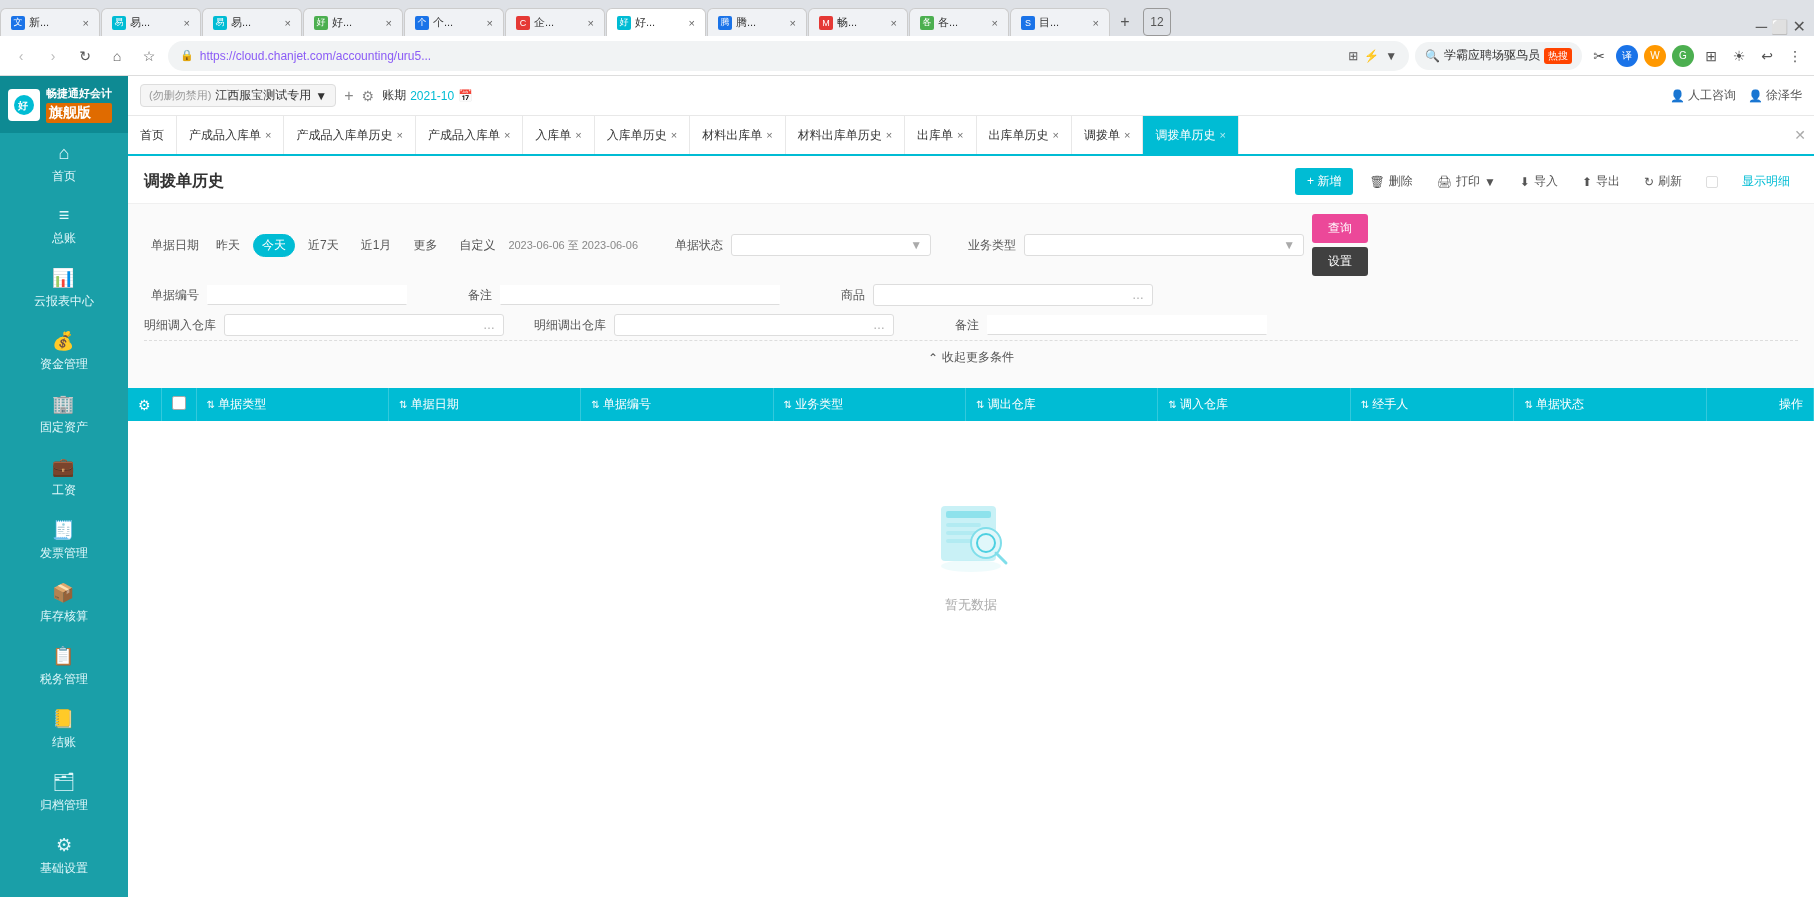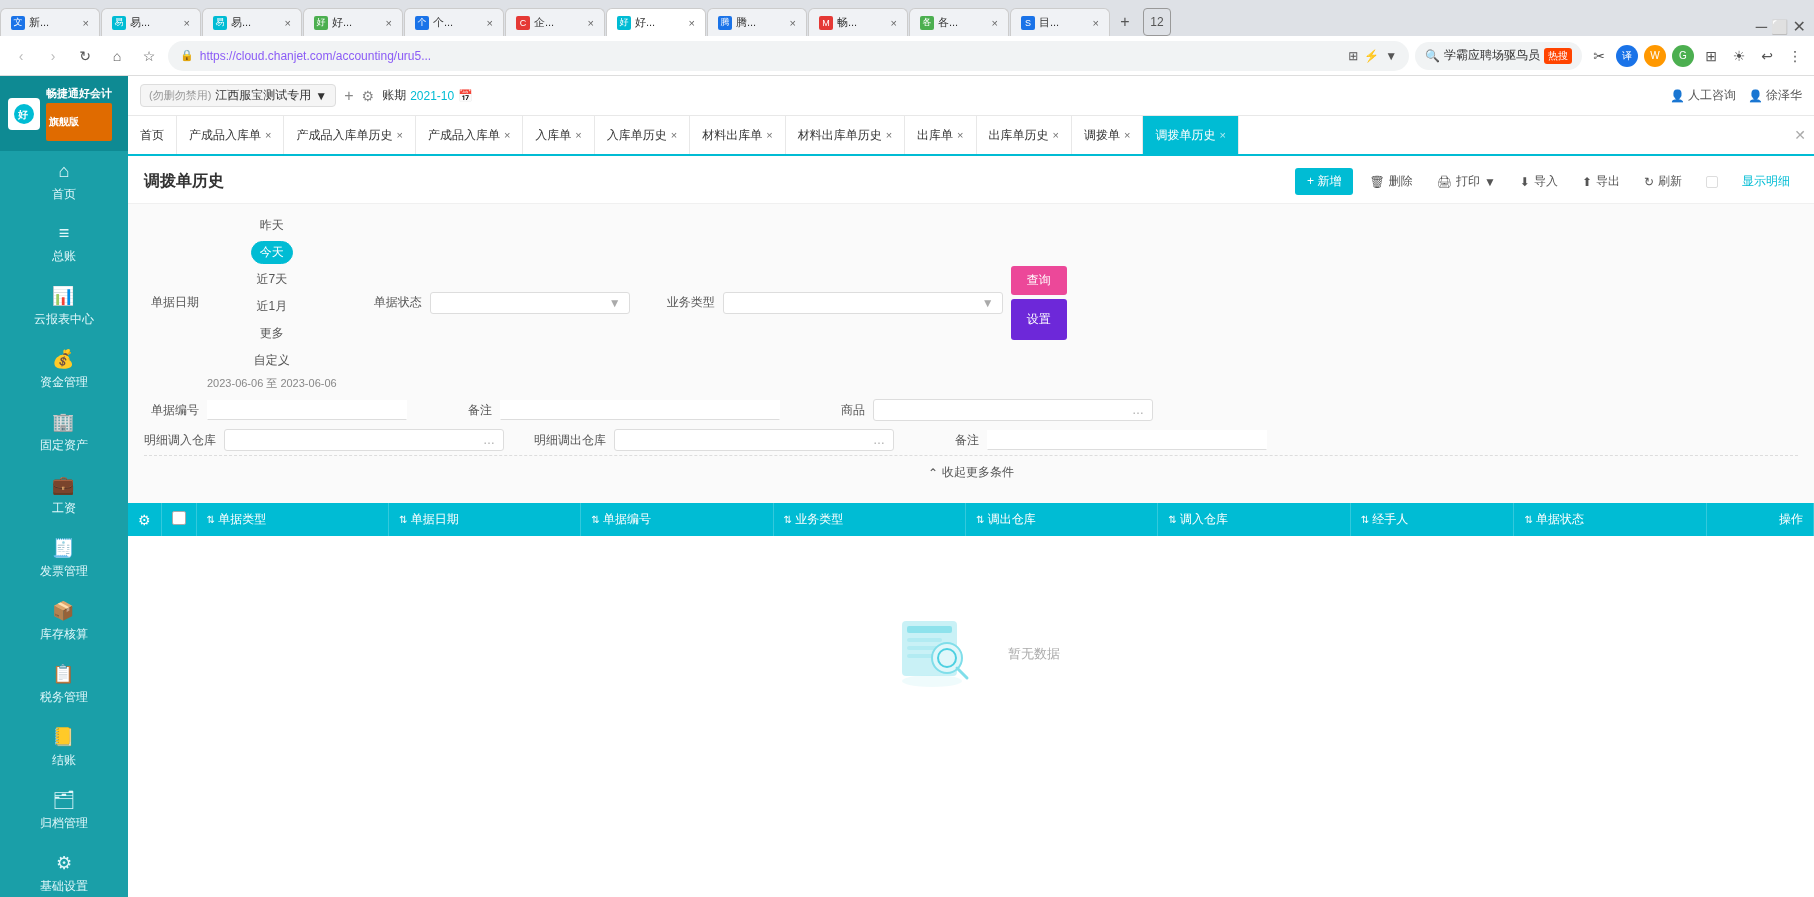--- a/index.html
+++ b/index.html
@@ -25,21 +25,21 @@
     .browser-search-area { display: flex; align-items: center; background: #f1f3f4; border-radius: 20px; padding: 0 10px; height: 28px; font-size: 12px; color: #333; min-width: 160px; gap: 4px; }
     .hot-tag { background: #ff4400; color: #fff; font-size: 10px; padding: 1px 4px; border-radius: 3px; }
 
     
     .app-wrapper { display: flex; height: calc(100vh - 76px); }
 
     
     .sidebar { width: 128px; background: #1a9fa8; display: flex; flex-direction: column; flex-shrink: 0; overflow-y: auto; }
     .sidebar-logo { background: #0e8a93; padding: 10px 8px; display: flex; align-items: center; gap: 6px; color: #fff; font-size: 13px; font-weight: bold; flex-shrink: 0; }
     .sidebar-logo .logo-icon { width: 32px; height: 32px; background: #fff; border-radius: 4px; display: flex; align-items: center; justify-content: center; }
-    .sidebar-logo .logo-badge { font-size: 10px; background: #e06b00; color: #fff; padding: 12px 3px; border-radius: 2px; margin-top: 2px; }
+    .sidebar-logo .logo-badge { font-size: 14px; background: #e06b00; color: #fff; padding: 1px 3px; border-radius: 2px; margin-top: 2px; }
     .sidebar-item { display: flex; flex-direction: column; align-items: center; padding: 10px 4px; cursor: pointer; color: #e0f7fa; gap: 4px; transition: background 0.2s; }
     .sidebar-item .si-icon { font-size: 18px; }
     .sidebar-item .si-label { font-size: 12px; }
 
     
     .top-bar { background: #fff; display: flex; align-items: center; padding: 0 12px; height: 40px; border-bottom: 1px solid #e8e8e8; gap: 8px; flex-shrink: 0; }
     .company-selector { display: flex; align-items: center; gap: 4px; background: #f5f5f5; border: 1px solid #ddd; border-radius: 4px; padding: 2px 8px; font-size: 12px; color: #333; cursor: pointer; }
     .company-selector .no-use { color: #999; font-size: 11px; }
     .period-selector { display: flex; align-items: center; gap: 4px; font-size: 12px; color: #333; }
     .top-bar-right { margin-left: auto; display: flex; align-items: center; gap: 12px; font-size: 12px; color: #555; }
@@ -63,32 +63,32 @@
     .date-btn.active { background: #00bcd4; color: #fff; border-color: #00bcd4; border-radius: 12px; }
     .date-range { font-size: 11px; color: #888; }
     .filter-select { display: flex; align-items: center; border: 1px solid #ddd; border-radius: 3px; padding: 3px 8px; min-width: 220px; font-size: 12px; color: #999; cursor: pointer; background: #fff; }
     .filter-select .arrow { margin-left: auto; color: #aaa; }
     .filter-input { border: 1px solid transparent; border-bottom: 1px solid #ddd; padding: 2px 4px; font-size: 12px; min-width: 200px; outline: none; }
     .filter-more-btn { display: flex; align-items: center; gap: 4px; color: #555; font-size: 12px; cursor: pointer; padding: 4px 12px; }
     .filter-more-area { display: flex; justify-content: center; padding: 4px 0 8px 0; border-top: 1px dashed #ddd; }
 
     
     .query-btn { background: #ec4899; color: #fff; border: none; padding: 6px 16px; border-radius: 3px; font-size: 12px; cursor: pointer; }
-    .settings-btn { background: #6d28d9; color: #fff; border: none; padding: 12px 14px; border-radius: 3px; font-size: 12px; cursor: pointer; }
+    .settings-btn { background: #404040; color: #fff; border: none; padding: 6px 14px; border-radius: 3px; font-size: 12px; cursor: pointer; }
 
     
     .data-table { width: 100%; border-collapse: collapse; }
     .data-table thead tr { background: #00bcd4; color: #fff; }
     .data-table thead th { padding: 8px 10px; font-size: 12px; font-weight: normal; text-align: left; white-space: nowrap; border-right: 1px solid rgba(255,255,255,0.2); }
     .table-gear { width: 32px; text-align: center; }
     .table-checkbox { width: 28px; text-align: center; }
     .table-checkbox-inner { width: 14px; height: 14px; background: #fff; border: 1px solid #aaa; display: inline-block; border-radius: 2px; cursor: pointer; }
 
     
-    .empty-state { display: flex; flex-direction: row; align-items: center; justify-content: center; padding: 60px 0; color: #aaa; gap: 26px; }
+    .empty-state { display: flex; flex-direction: column; align-items: center; justify-content: center; padding: 60px 0; color: #aaa; }
 
     
     .show-cols-btn { font-size: 12px; color: #00bcd4; cursor: pointer; white-space: nowrap; margin-left: 20px; }
 
     .content-area { display: flex; flex-direction: column; flex: 1; overflow: hidden; }
 
     .filter-block { padding: 12px 16px; background: #fff; }
 
     .btn-group-right { display: flex; flex-direction: column; gap: 4px; margin-left: auto; }
   </style>
@@ -375,21 +375,21 @@
             <span style="width:12px;height:12px;border:1px solid #ddd;display:inline-block;border-radius:2px;"></span>
             <span class="show-cols-btn">显示明细</span>
           </div>
         </div>
       </div>
 
       <div class="filter-block" style="border-top:1px solid #f0f0f0;background:#fafafa;padding:10px 16px;">
 
         <div style="display:flex;align-items:center;margin-bottom:8px;">
           <span class="filter-label">单据日期</span>
-          <div class="filter-date-group" style="margin-left:8px;flex-direction:column;">
+          <div class="filter-date-group" style="margin-left:8px;">
             <span class="date-btn">昨天</span>
             <span class="date-btn active">今天</span>
             <span class="date-btn">近7天</span>
             <span class="date-btn">近1月</span>
             <span class="date-btn">更多</span>
             <span class="date-btn">自定义</span>
             <span class="date-range">2023-06-06 至 2023-06-06</span>
           </div>
 
           <span class="filter-label" style="margin-left:30px;">单据状态</span>

